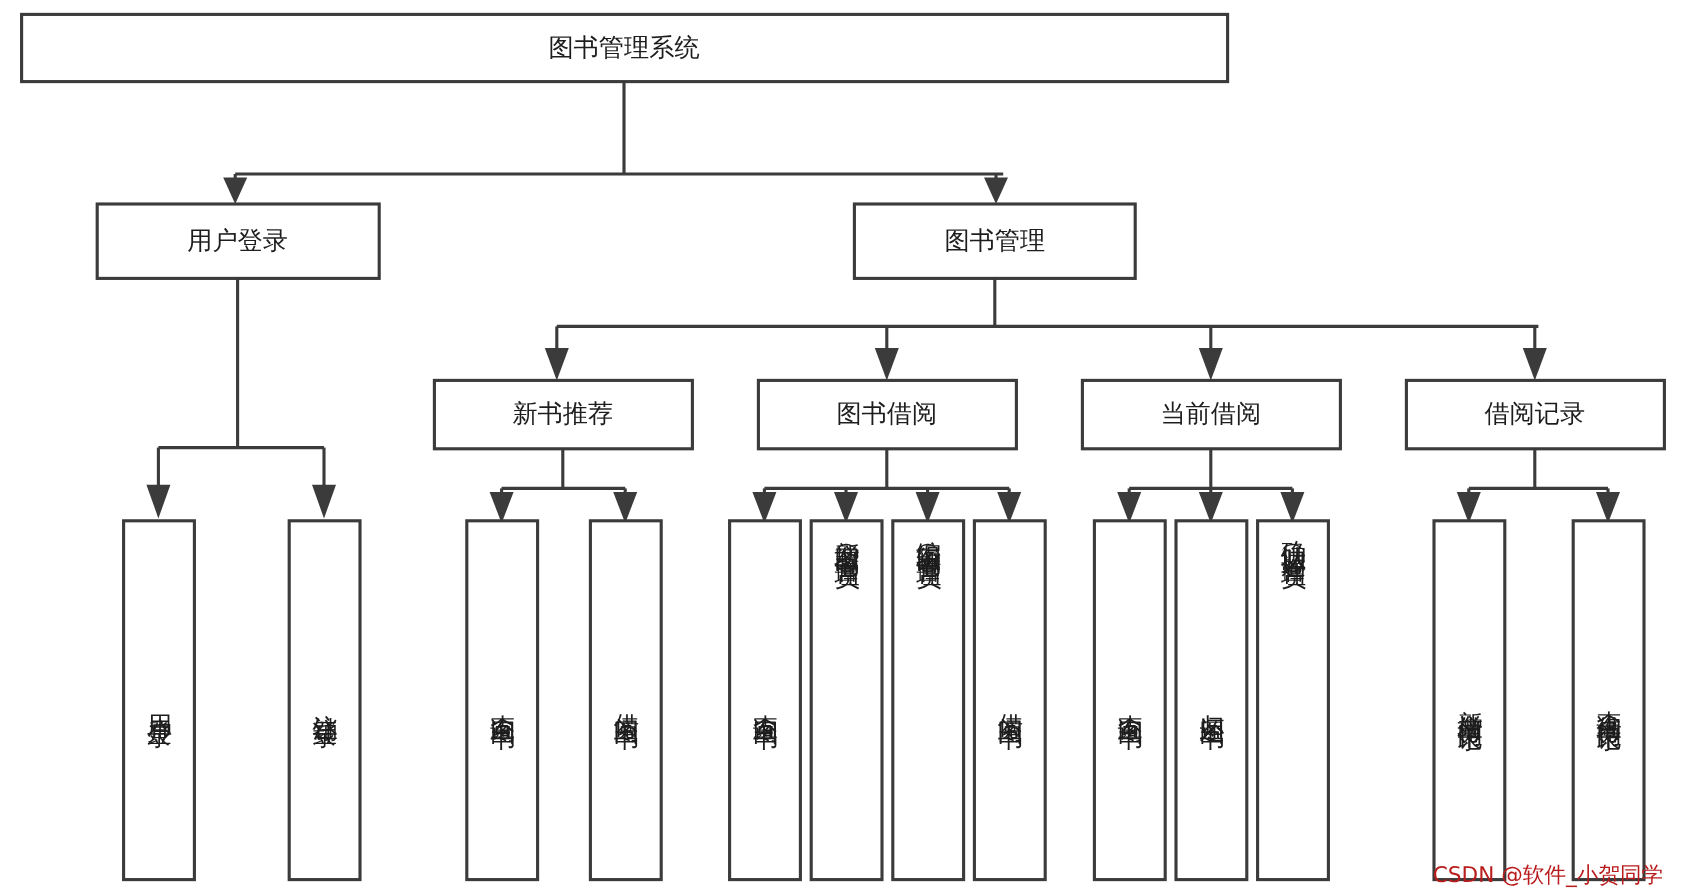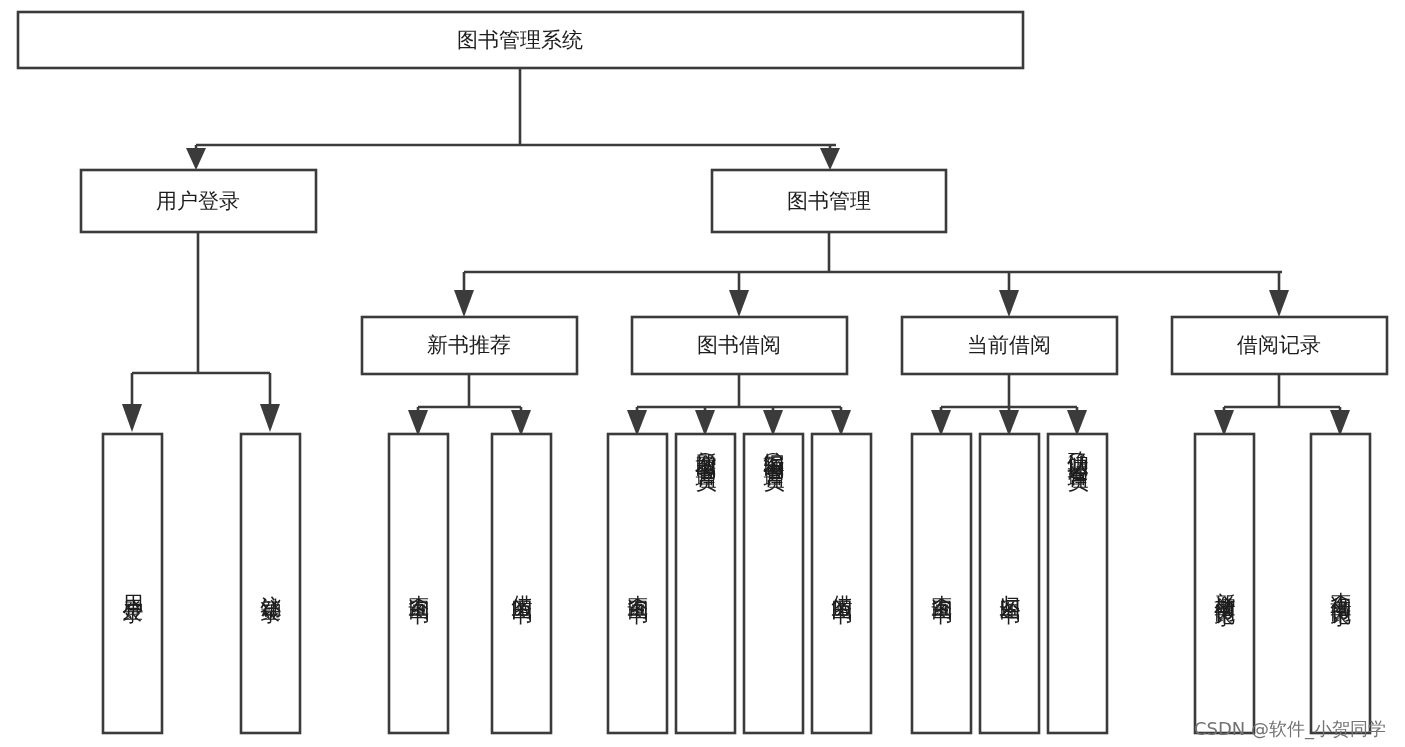--- a/index.html
+++ b/index.html
@@ -62,21 +62,21 @@
     color: #1d1d1d;
     letter-spacing: 3px;
     white-space: nowrap;
   }
   .watermark {
     position: absolute;
     right: 8px;
     bottom: 6px;
     font-family: "DejaVu Sans", "Liberation Sans", sans-serif;
     font-size: 18px;
-    color: #737373;
+    color: #b91c1c;
     white-space: nowrap;
   }
 </style>
 </head>
 <body>
 
 <div id="diagram-root">
 
   <svg class="diagram-canvas" viewBox="0 0 1405 747">
 

